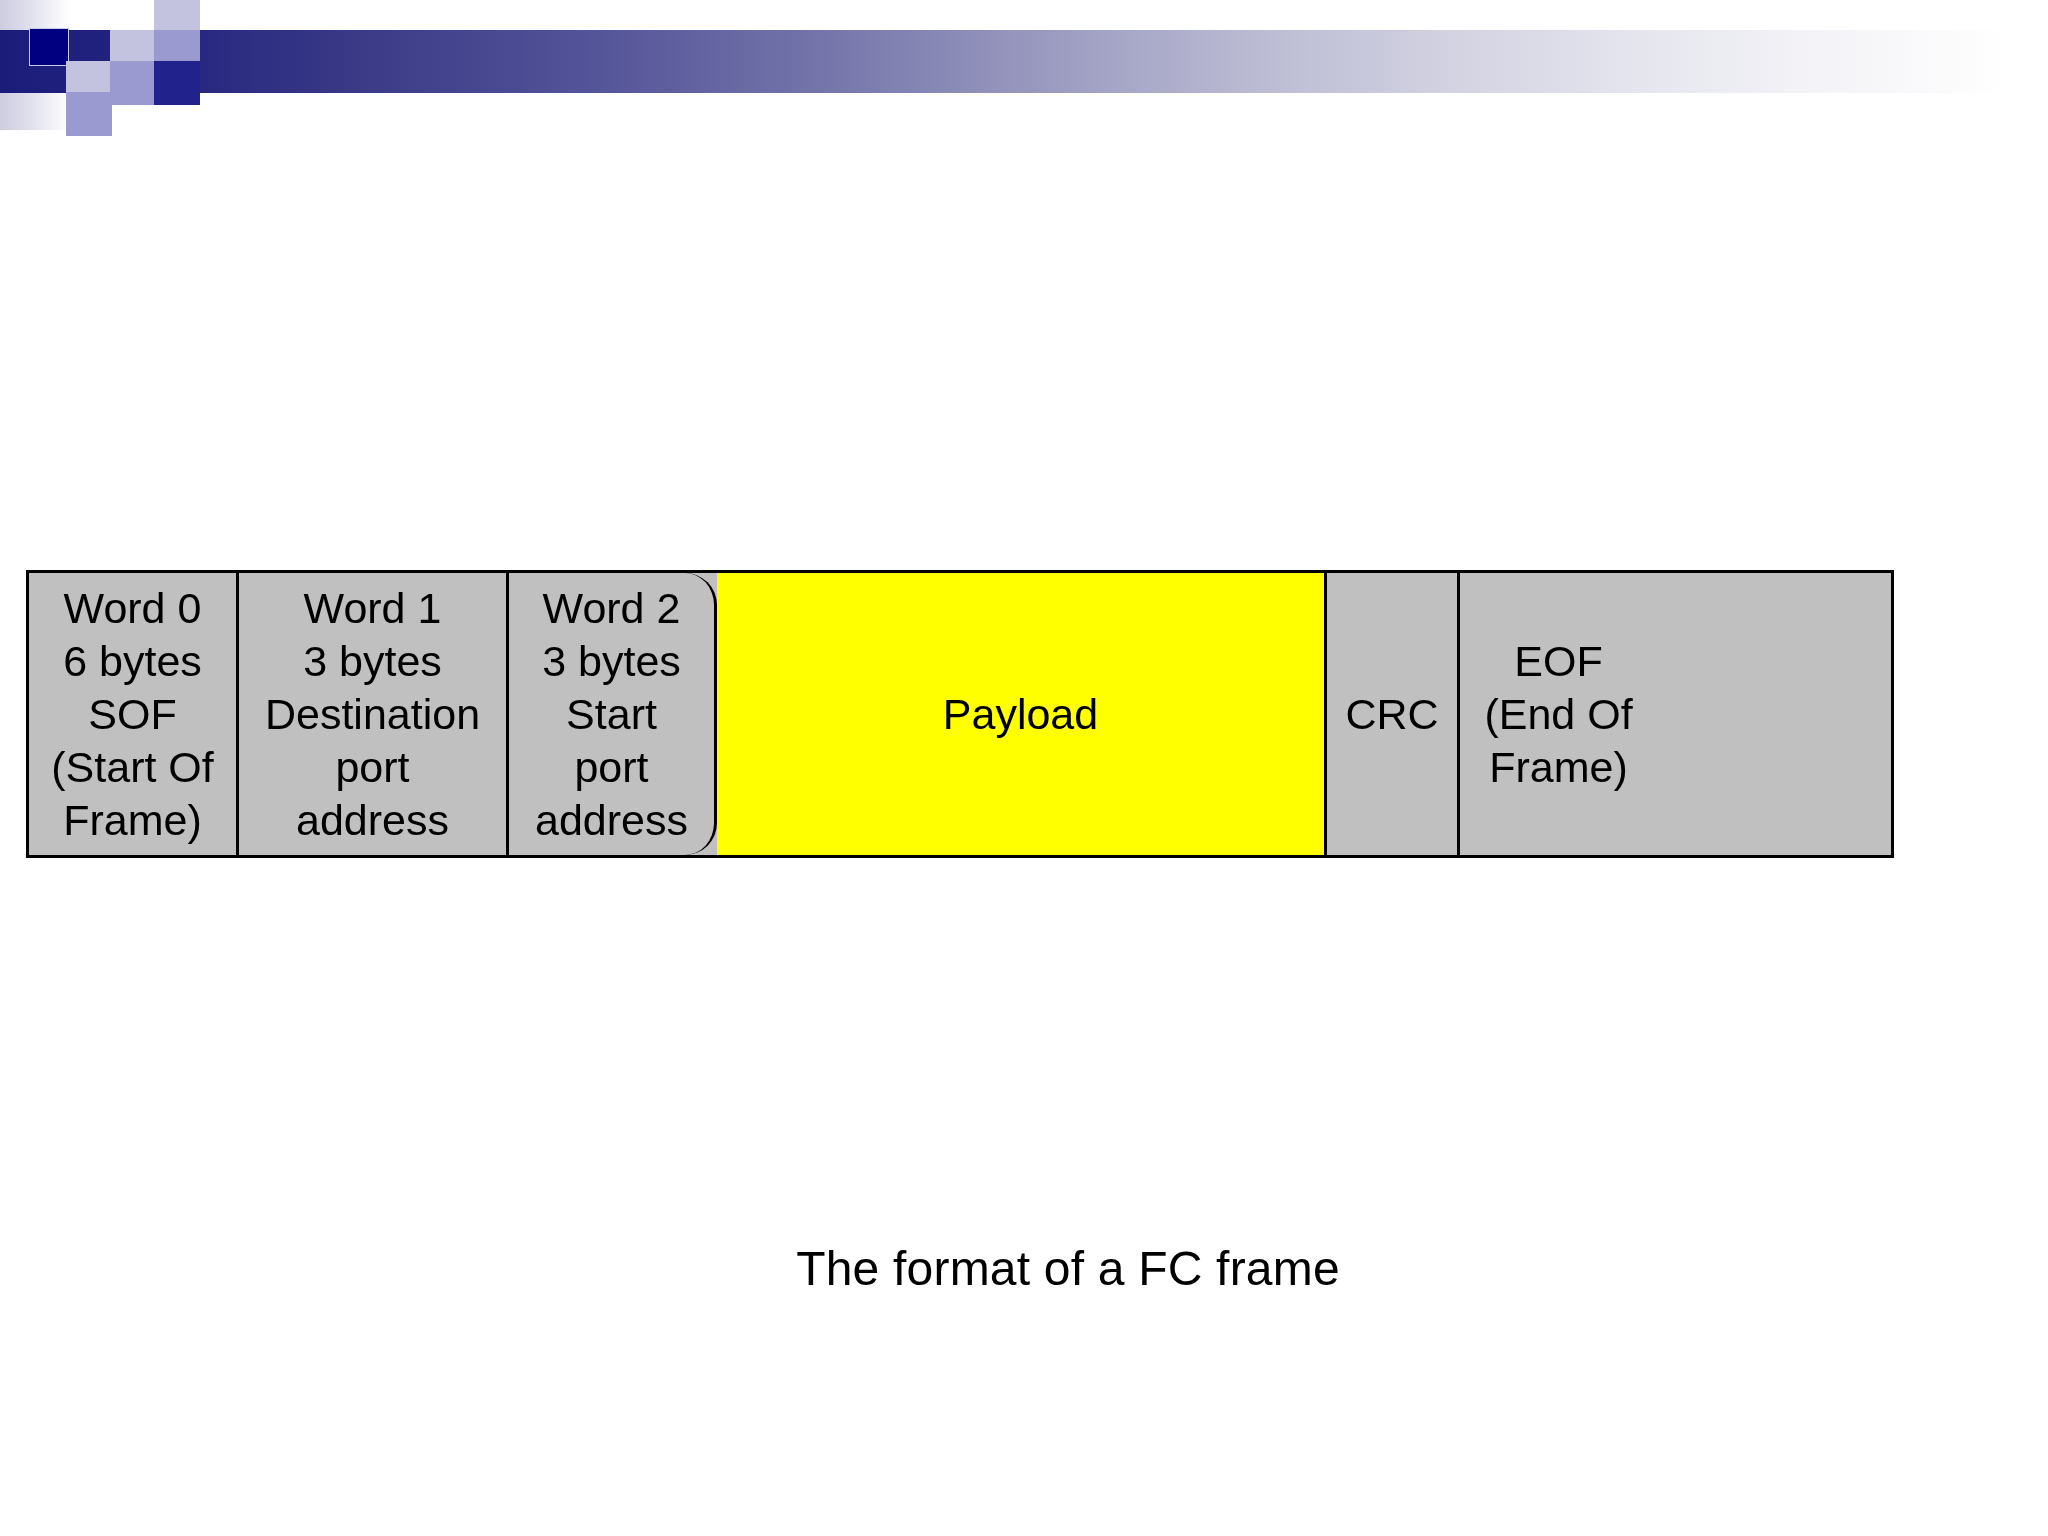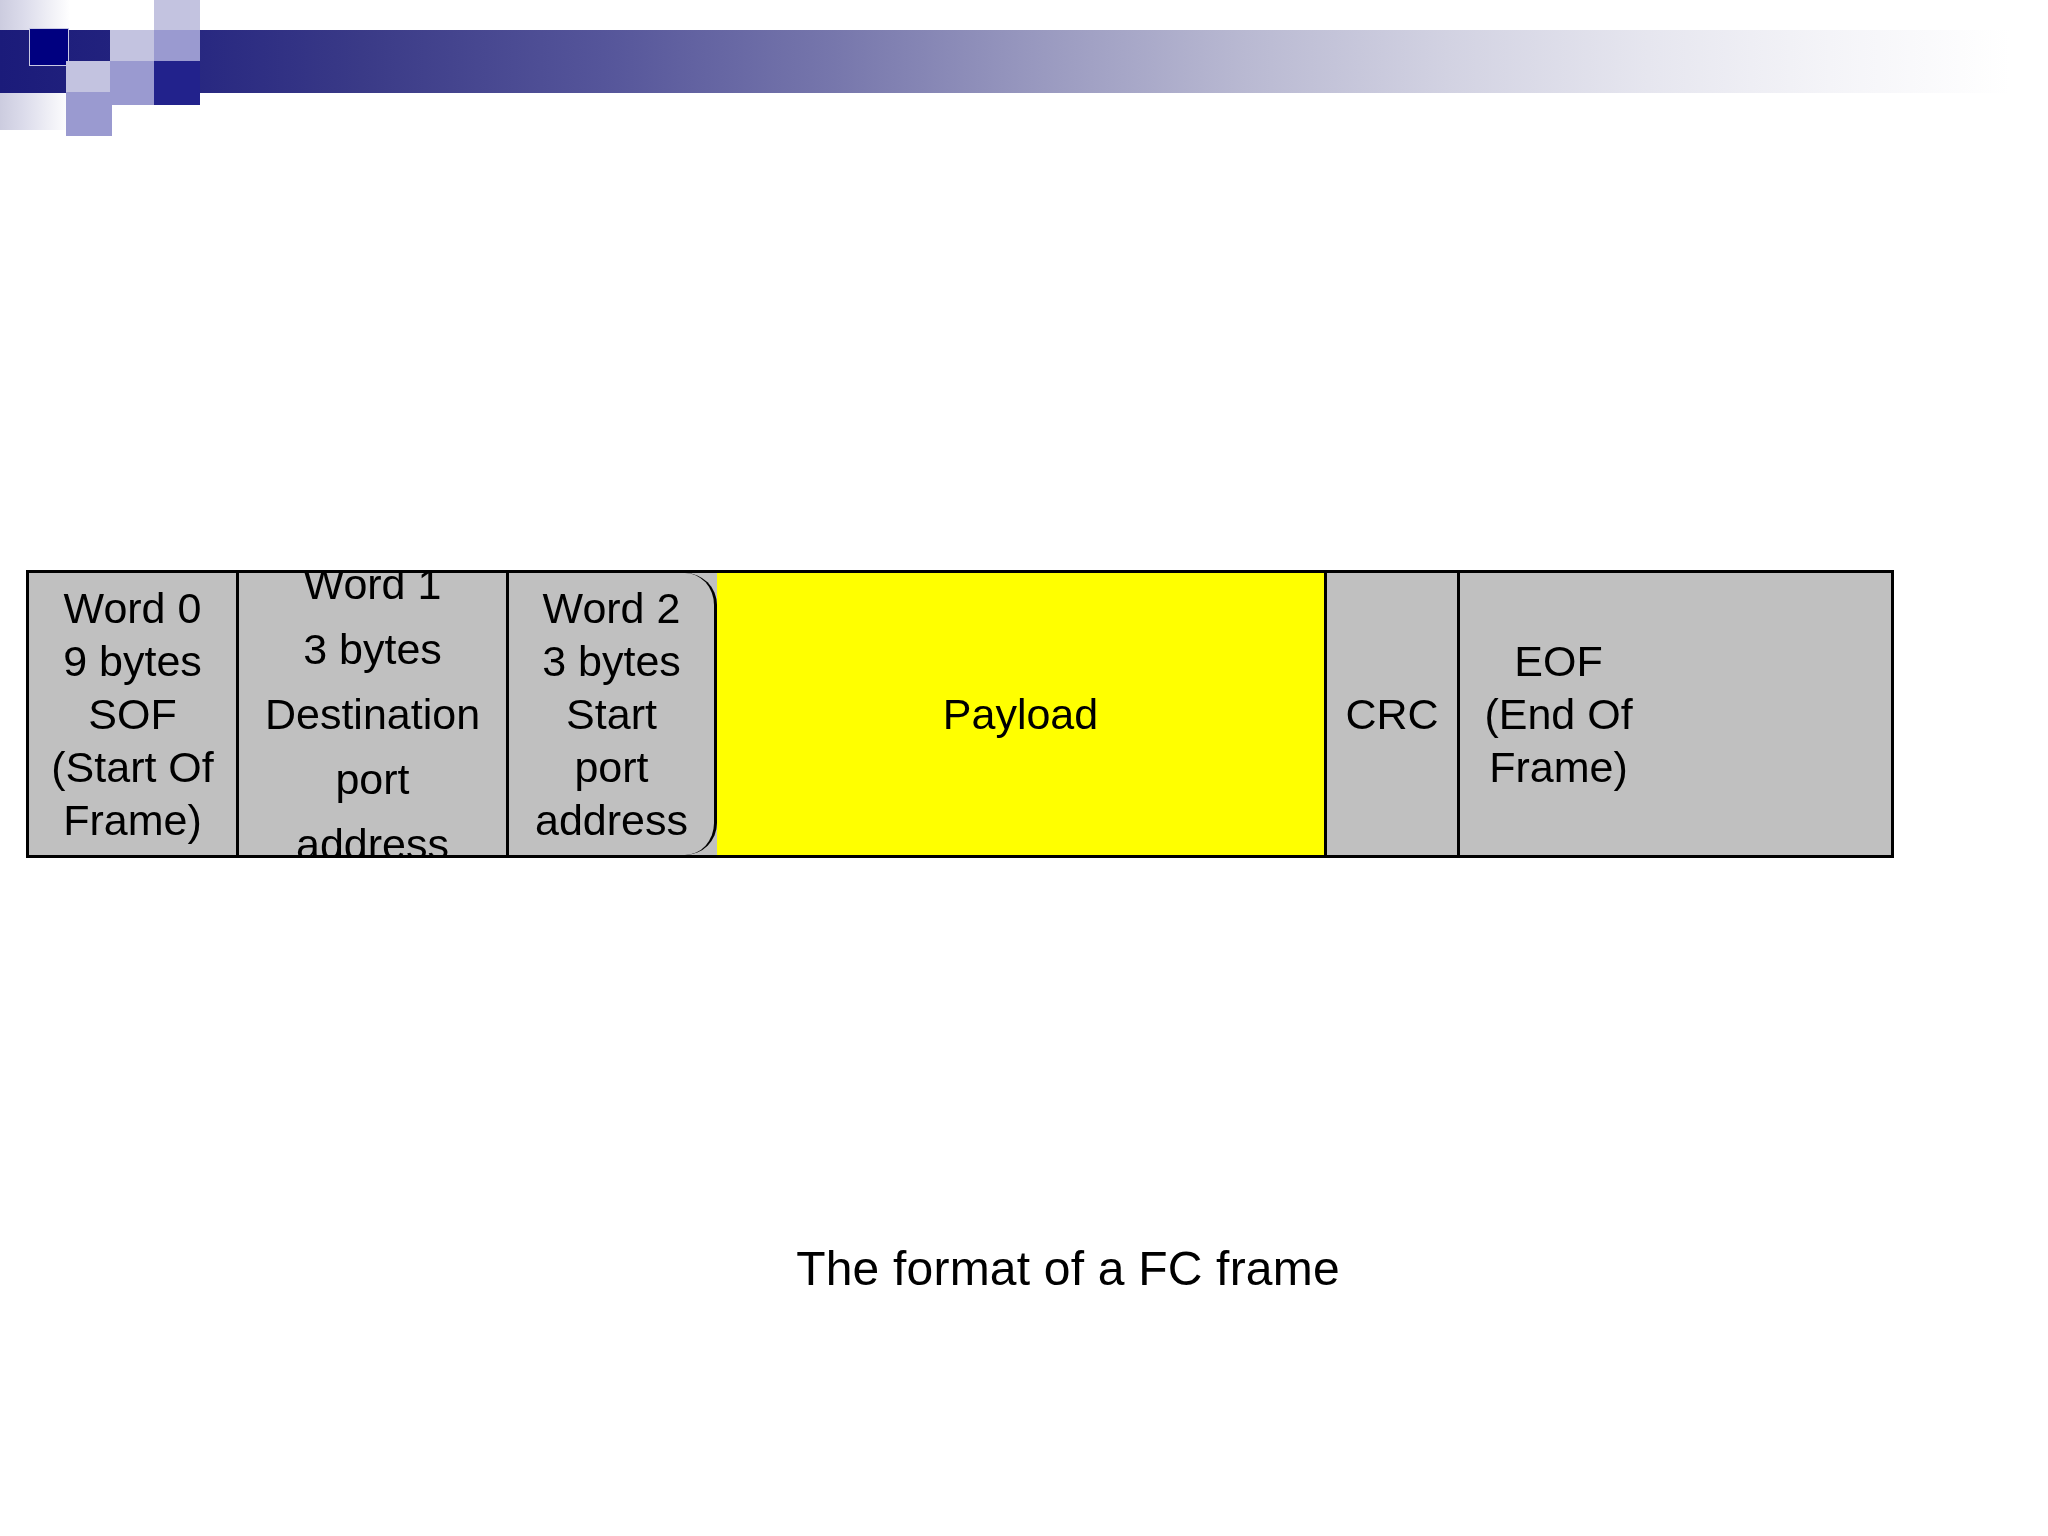--- a/index.html
+++ b/index.html
@@ -102,21 +102,21 @@
     background: #ffff00;
     border-right: 3px solid #000000;
   }
   .cell-line {
     display: block;
     white-space: nowrap;
   }
 
   
   .c0 { width: 210px; }
-  .c1 { width: 270px; gap: 12px; }
+  .c1 { width: 270px; }
   .c2 { width: 208px; border-radius: 32px; }
   .c3 { width: 244px; }
   .c4 { width: 610px; }
   .c5 { width: 133px; }
   .c6 { width: 197px; }
 
   
   #caption {
     position: absolute;
     left: 0;
@@ -144,21 +144,21 @@
   <div class="sq sq-lilac" style="left:66px;  top:61px;  width:46px; height:44px;"></div>
   <div class="sq sq-periwinkle" style="left:110px; top:61px;  width:46px; height:44px;"></div>
   <div class="sq sq-darkblue" style="left:154px; top:61px;  width:46px; height:44px;"></div>
   <div class="sq sq-periwinkle" style="left:66px;  top:92px;  width:46px; height:44px;"></div>
 </div>
 
 <div id="frame-diagram">
 
   <div class="frame-cell c0">
     <span class="cell-line">Word 0</span>
-    <span class="cell-line">9 bytes</span>
+    <span class="cell-line">6 bytes</span>
     <span class="cell-line">SOF</span>
     <span class="cell-line">(Start Of</span>
     <span class="cell-line">Frame)</span>
   </div>
 
   <div class="frame-cell c1">
     <span class="cell-line">Word 1</span>
     <span class="cell-line">3 bytes</span>
     <span class="cell-line">Destination</span>
     <span class="cell-line">port</span>

